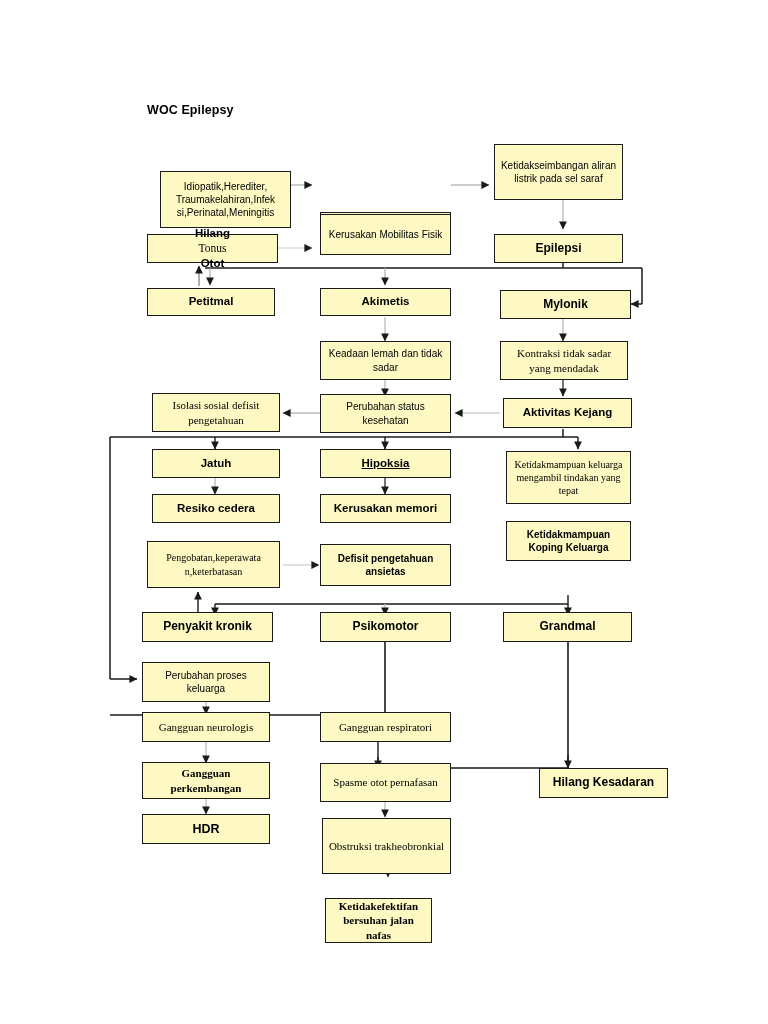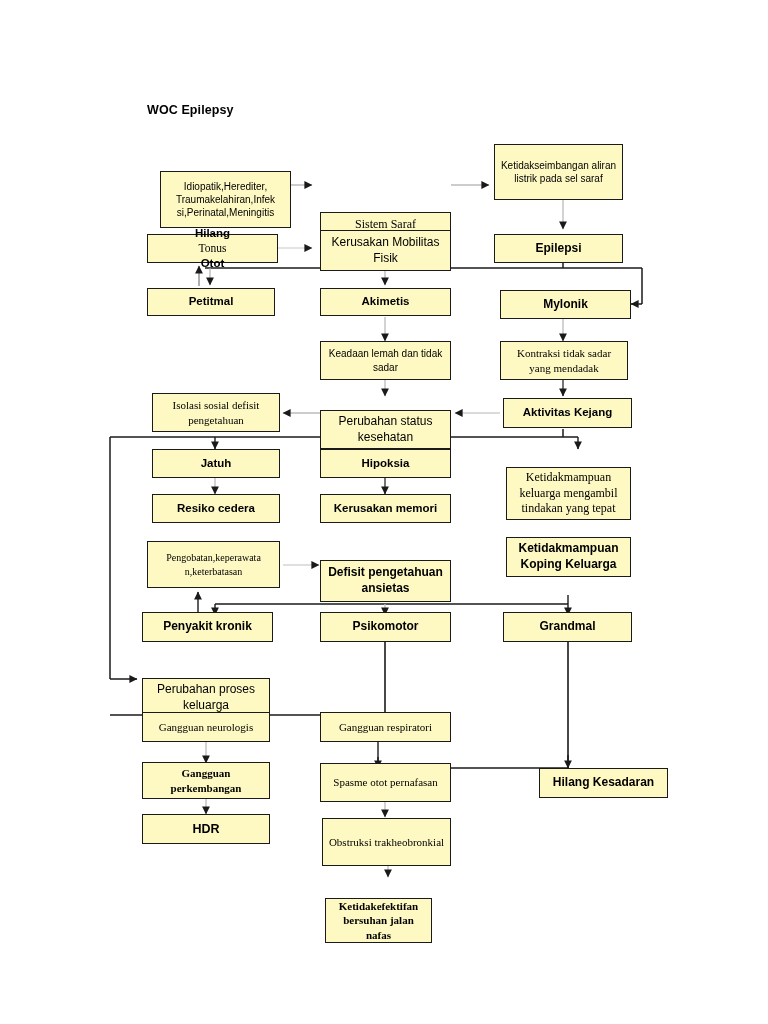--- a/index.html
+++ b/index.html
@@ -37,21 +37,21 @@
     padding:2px 4px;
     z-index:5;
   }
   .node span{display:block;width:100%;}
 
   
   .sans      {font-family:"Liberation Sans", sans-serif;}
   .serif     {font-family:"Liberation Serif", serif;}
   .b         {font-weight:bold;}
   .fs10      {font-size:10px;}
-  .fs105     {font-size:12px;margin-top:16px;}
+  .fs105     {font-size:10px;}
   .fs11      {font-size:11px;}
   .fs115     {font-size:11.5px;}
   .fs12      {font-size:12px;}
   .fs125     {font-size:12.5px;}
 
   .mixed .ser{font-family:"Liberation Serif", serif;font-weight:normal;}
 </style>
 </head>
 <body>
 
@@ -208,21 +208,21 @@
   </div>
 
   <div class="node sans fs115 b" style="left:503px;top:398px;width:129px;height:30px;">
     <span>Aktivitas Kejang</span>
   </div>
 
   <div class="node sans fs115 b" style="left:152px;top:449px;width:128px;height:29px;">
     <span>Jatuh</span>
   </div>
 
-  <div class="node sans fs115 b" style="left:320px;top:449px;width:131px;height:29px;">
+  <div class="node sans fs115 b" style="left:320px;top:449px;width:131px;height:29px;text-decoration:underline;">
     <span>Hipoksia</span>
   </div>
 
   <div class="node serif fs105" style="left:506px;top:451px;width:125px;height:53px;">
     <span>Ketidakmampuan keluarga mengambil tindakan yang tepat</span>
   </div>
 
   <div class="node sans fs115 b" style="left:152px;top:494px;width:128px;height:29px;">
     <span>Resiko cedera</span>
   </div>
@@ -276,21 +276,21 @@
   </div>
 
   <div class="node sans fs12 b" style="left:503px;top:768px;width:129px;height:30px;margin-left:36px;">
     <span>Hilang Kesadaran</span>
   </div>
 
   <div class="node sans fs125 b" style="left:142px;top:814px;width:128px;height:30px;">
     <span>HDR</span>
   </div>
 
-  <div class="node serif fs11" style="left:322px;top:818px;width:129px;height:48px;">
+  <div class="node serif fs11" style="left:322px;top:818px;width:129px;height:56px;">
     <span>Obstruksi trakheobronkial</span>
   </div>
 
   <div class="node serif fs11 b" style="left:325px;top:878px;width:107px;height:45px;margin-top:20px;">
     <span>Ketidakefektifan bersuhan jalan nafas</span>
   </div>
 
 </div>
 
 </body></html>

